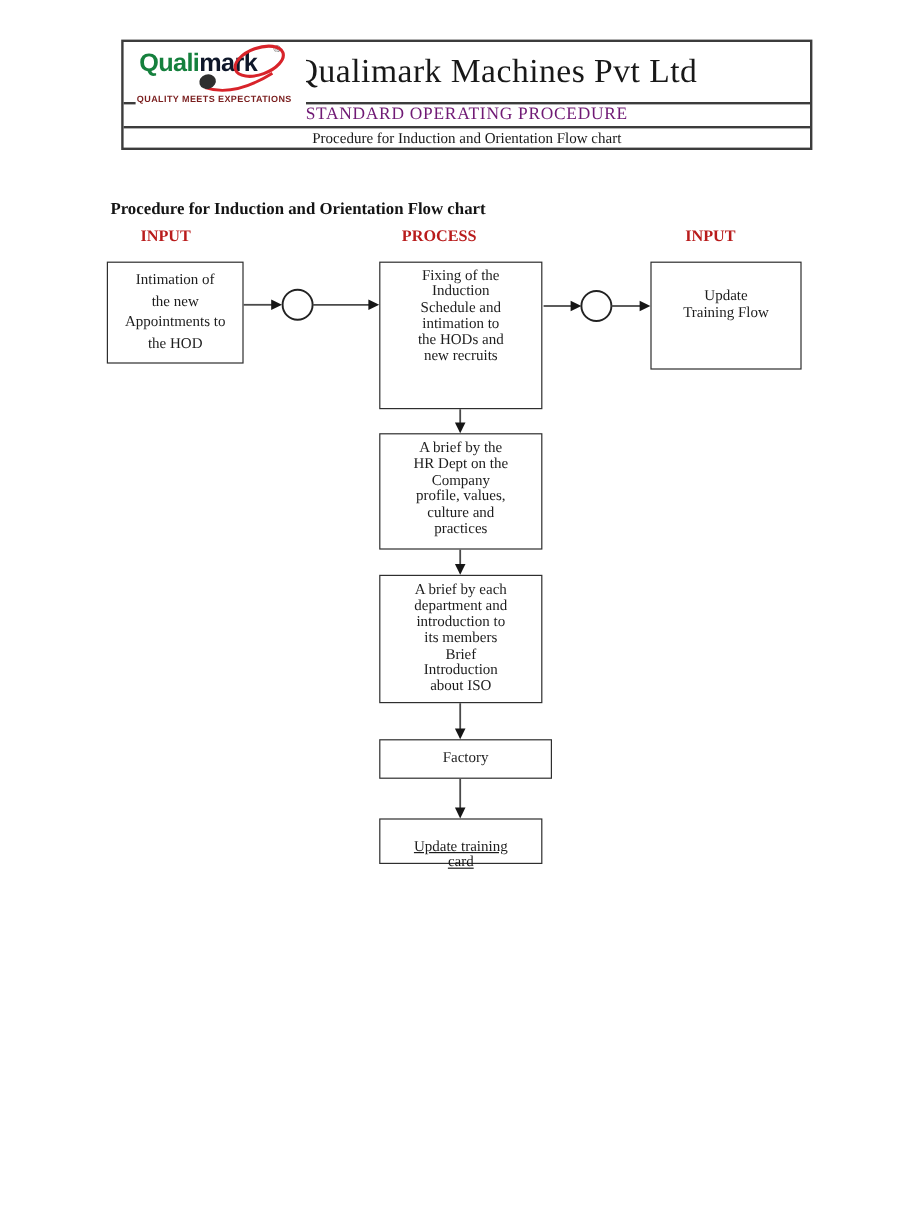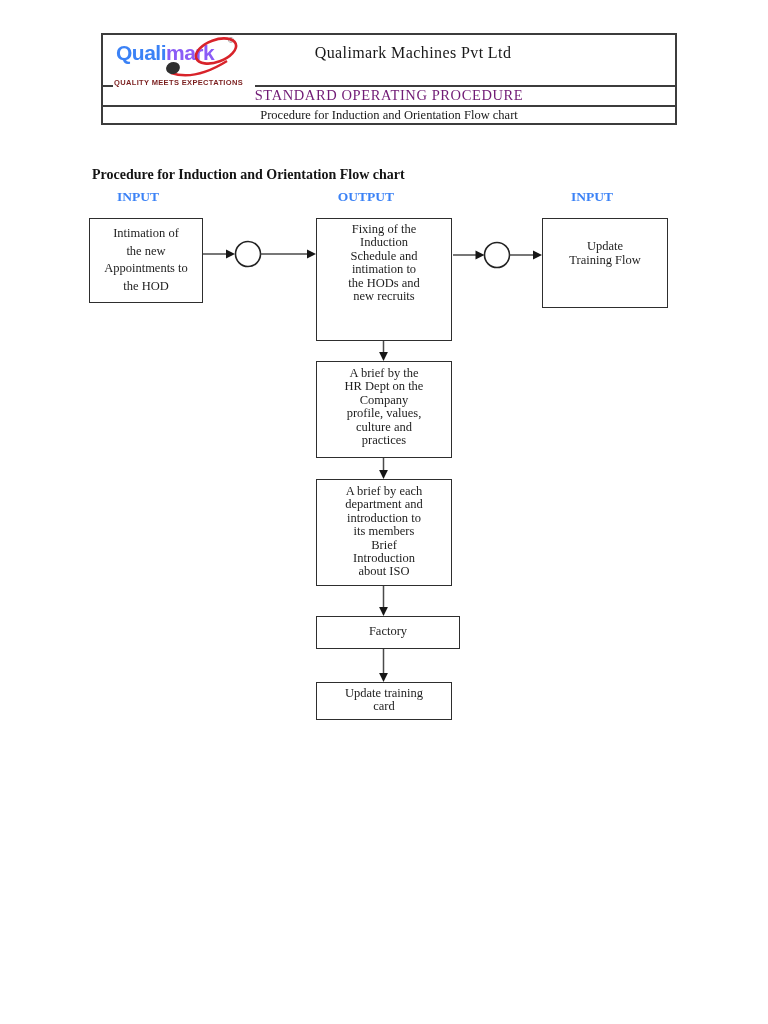--- a/index.html
+++ b/index.html
@@ -6,57 +6,57 @@
   #page{position:relative;width:768px;height:1024px;background:#ffffff;overflow:hidden;
         font-family:"Liberation Serif","DejaVu Serif",serif;color:#1d1d1d;}
 
   
   .hdr-outer{position:absolute;left:101px;top:33px;width:576px;height:92px;
              border:2px solid #3c3c3c;box-sizing:border-box;background:#fff;}
   .hdr-sep{position:absolute;left:0;width:100%;height:2px;background:#3c3c3c;}
   .hdr-sep1{top:50px;}
   .hdr-sep2{top:70px;}
   .company-name{position:absolute;left:48px;top:9px;width:524px;text-align:center;
-                font-size:16px;letter-spacing:0.4px;color:#181818;}
+                font-size:28px;letter-spacing:0.4px;color:#181818;}
   .doc-type{position:absolute;left:0;top:51px;width:100%;height:18px;line-height:18px;
             text-align:center;font-size:14.5px;letter-spacing:0.6px;color:#701a75;}
   .doc-title{position:absolute;left:0;top:71px;width:100%;height:18px;line-height:18px;
              text-align:center;font-size:12.5px;color:#181818;}
 
   
   .logo-block{position:absolute;left:10px;top:1px;width:142px;height:52px;background:#fff;z-index:2;}
   .brand-text{position:absolute;left:3px;top:5px;font-family:"Liberation Sans","DejaVu Sans",sans-serif;
               font-weight:bold;font-size:21px;letter-spacing:-0.5px;white-space:nowrap;}
-  .brand-red{color:#3b82f6;}
-  .brand-dark{color:#8b5cf6;}
+  .brand-red{color:#15803d;}
+  .brand-dark{color:#0f172a;}
   .reg-mark{position:absolute;left:115px;top:0px;font-size:8px;color:#555;
             font-family:"Liberation Sans",sans-serif;}
   .logo-tagline{position:absolute;left:1px;bottom:1px;width:140px;
                 font-family:"Liberation Sans","DejaVu Sans",sans-serif;font-weight:bold;
                 font-size:7.5px;letter-spacing:0.35px;color:#7a1e1e;white-space:nowrap;}
   .logo-swoosh{position:absolute;left:0;top:0;pointer-events:none;}
 
   
   .flow-heading{position:absolute;left:92px;top:167px;font-size:14px;font-weight:bold;color:#141414;}
   .col-label{position:absolute;top:189px;width:80px;text-align:center;
-             font-size:13.5px;font-weight:bold;color:#3b82f6;}
+             font-size:13.5px;font-weight:bold;color:#b91c1c;}
   .col-input{left:98px;} .col-process{left:326px;} .col-output{left:552px;}
 
   .node{position:absolute;box-sizing:border-box;border:1.6px solid #2e2e2e;background:#fff;
         display:flex;flex-direction:column;align-items:center;z-index:2;}
   .node-text{white-space:pre-line;text-align:center;font-size:12.5px;color:#1d1d1d;}
   .lh-wide{line-height:17.5px;}
   .lh-tight{line-height:13.4px;}
 
   .n-input{left:89px;top:218px;width:114px;height:85px;padding-top:6px;}
   .n-p1{left:316px;top:218px;width:136px;height:123px;padding-top:4px;}
   .n-p2{left:316px;top:361px;width:136px;height:97px;padding-top:5px;}
   .n-p3{left:316px;top:479px;width:136px;height:107px;padding-top:5px;}
   .n-p4{left:316px;top:616px;width:144px;height:33px;padding-top:8px;}
-  .n-p5{left:316px;top:682px;width:136px;height:38px;padding-top:4px;}
+  .n-p5{left:316px;top:682px;width:136px;height:38px;padding-top:16px;text-decoration:underline;}
   .n-output{left:542px;top:218px;width:126px;height:90px;padding-top:20px;}
 
   .connector-layer{position:absolute;left:0;top:0;width:768px;height:1024px;
                    z-index:3;pointer-events:none;}
   .stem{stroke:#4a4a4a;stroke-width:1.5;}
   .head{fill:#161616;stroke:none;}
   .conn-circle{fill:#ffffff;stroke:#222222;stroke-width:1.6;}
 </style>
 </head>
 <body>
@@ -78,21 +78,21 @@
       <div class="logo-tagline">QUALITY MEETS EXPECTATIONS</div>
     </div>
 
     <div class="company-name">Qualimark Machines Pvt Ltd</div>
     <div class="doc-type">STANDARD OPERATING PROCEDURE</div>
     <div class="doc-title">Procedure for Induction and Orientation Flow chart</div>
   </div>
 
   <div class="flow-heading">Procedure for Induction and Orientation Flow chart</div>
   <div class="col-label col-input">INPUT</div>
-  <div class="col-label col-process">OUTPUT</div>
+  <div class="col-label col-process">PROCESS</div>
   <div class="col-label col-output">INPUT</div>
 
   <div class="node n-input">
     <div class="node-text lh-wide">Intimation of
 the new
 Appointments to
 the HOD</div>
   </div>
 
   <div class="node n-p1">

